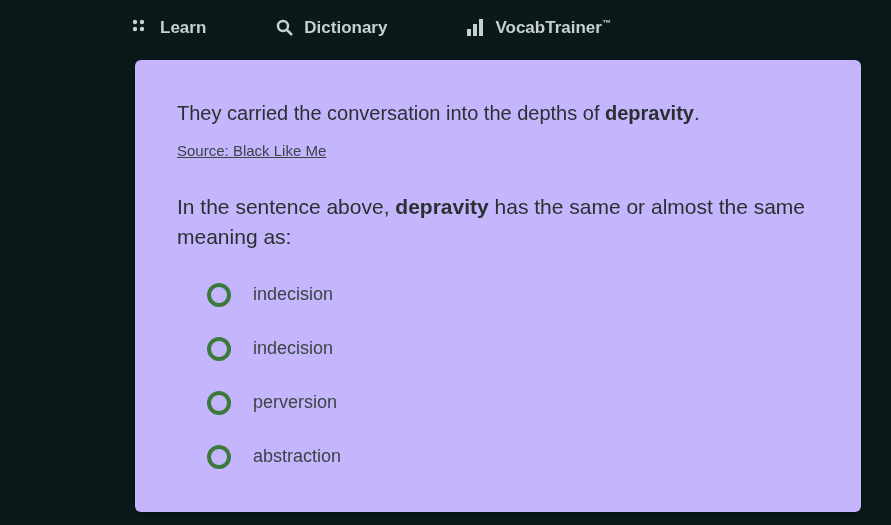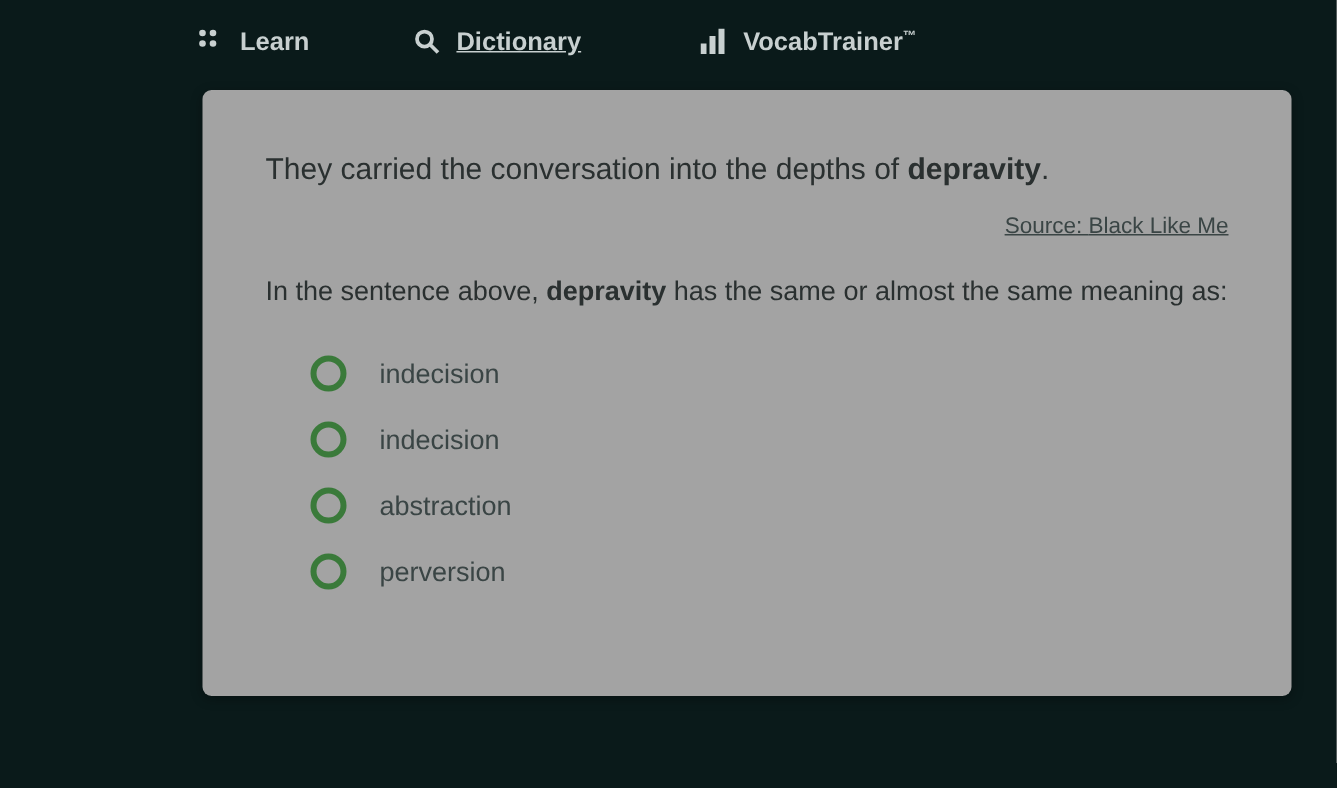--- a/index.html
+++ b/index.html
@@ -20,61 +20,60 @@
       display: flex;
       align-items: center;
       gap: 10px;
       color: #c8d0d0;
       font-size: 17px;
       font-weight: 600;
       cursor: pointer;
       padding: 0 20px;
     }
     .nav-item:first-child { margin-left: 112px; }
-    .nav-item:nth-child(2) { margin-left: 30px; text-decoration: underline; }
+    .nav-item:nth-child(2) { margin-left: 30px; }
     .nav-item:nth-child(3) { margin-left: 40px; }
     .nav-item:nth-child(4) { margin-left: 40px; }
     .nav-icon { display: inline-flex; align-items: center; }
     .tm { font-size: 9px; vertical-align: super; }
     .card {
-      background: #a3a3a3;
+      background: #c4b5fd;
       border-radius: 6px;
       margin: 0 30px 0 135px;
       padding: 38px 42px 30px 42px;
-      height: 404px;
+      height: 452px;
       box-shadow: 0 2px 8px rgba(0,0,0,0.3);
     }
     .sentence {
       font-size: 20px;
       color: #2a3030;
       line-height: 1.5;
       margin-bottom: 14px;
     }
     .sentence b { font-weight: 700; }
     .source-row {
-      text-align: right;
-      margin-bottom: 21px;
+      margin-bottom: 32px;
     }
     .source {
       font-size: 15px;
       color: #3a4545;
       text-decoration: underline;
       cursor: pointer;
     }
     .question {
-      font-size: 18px;
+      font-size: 21px;
       color: #2a3030;
       line-height: 1.45;
       margin-bottom: 30px;
     }
     .question b { font-weight: 700; }
     .options {
       display: flex;
       flex-direction: column;
-      gap: 20px;
+      gap: 30px;
       padding-left: 30px;
     }
     .option {
       display: flex;
       align-items: center;
       gap: 22px;
       cursor: pointer;
     }
     .radio {
       width: 24px;
@@ -144,20 +143,20 @@
     <div class="option">
       <span class="radio"></span>
       <span class="option-label">indecision</span>
     </div>
     <div class="option">
       <span class="radio"></span>
       <span class="option-label">indecision</span>
     </div>
     <div class="option">
       <span class="radio"></span>
-      <span class="option-label">abstraction</span>
+      <span class="option-label">perversion</span>
     </div>
     <div class="option">
       <span class="radio"></span>
-      <span class="option-label">perversion</span>
+      <span class="option-label">abstraction</span>
     </div>
   </div>
 </div>
 
 </body></html>

